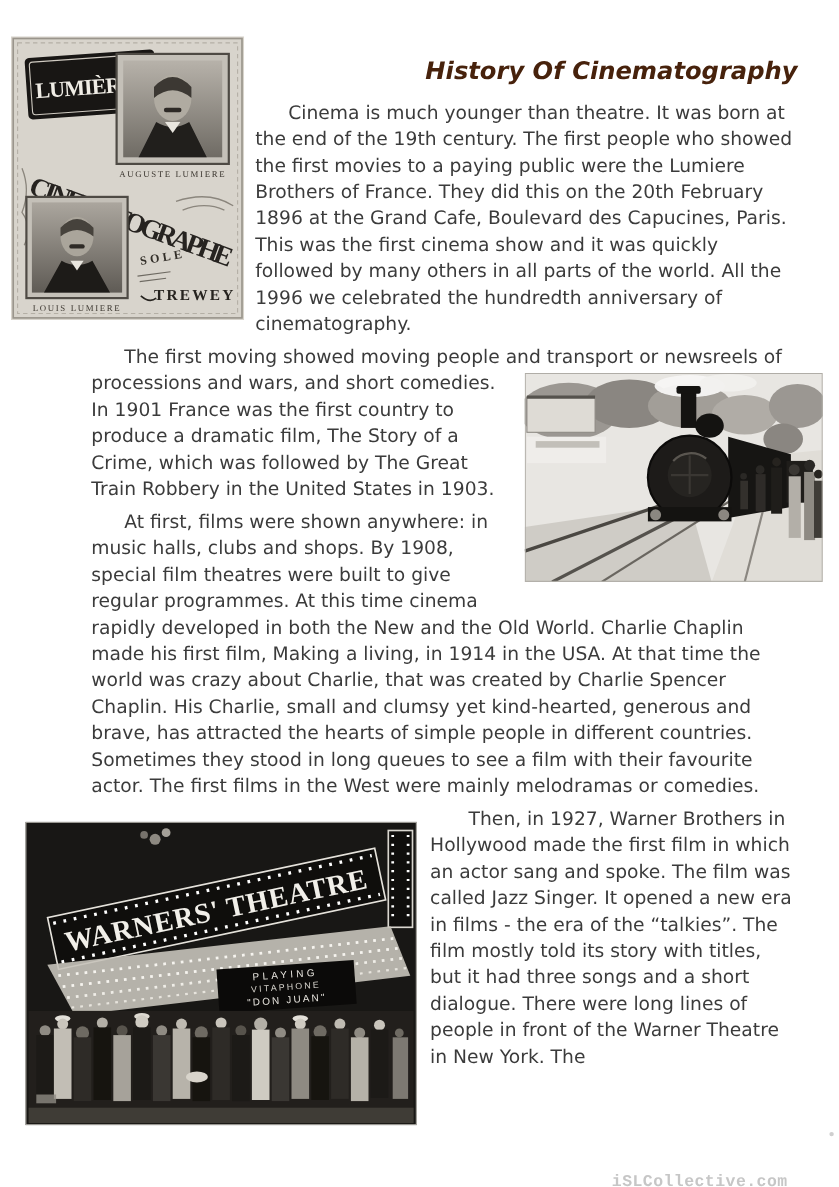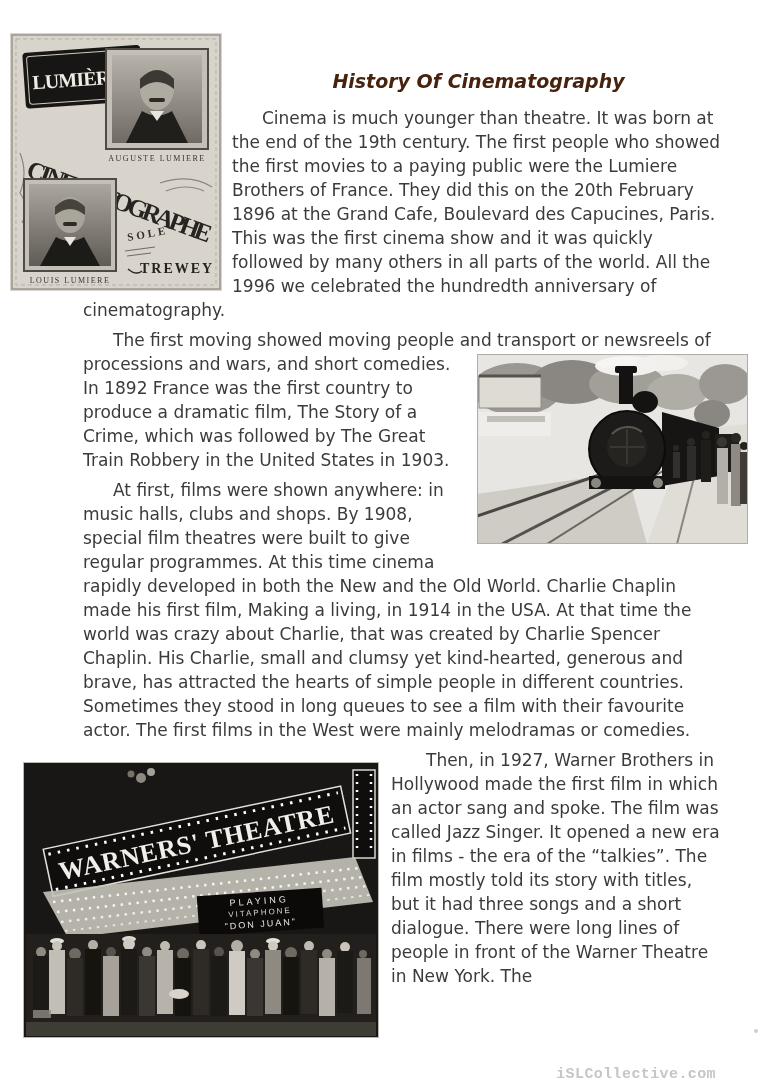--- a/index.html
+++ b/index.html
@@ -15,27 +15,27 @@
     color:#3b3b3b;
     overflow:hidden;
   }
   .poster-float {
     float:left;
     width:212px; height:258px;
     margin:0 10px 2px -73px;
   }
   .page-title {
     font-family:"DejaVu Sans", sans-serif;
-    font-size:19px;
+    font-size:22px;
     line-height:26px;
     font-weight:bold;
     font-style:italic;
     color:#47220c;
-    text-align:center;
-    margin:35px 0 12px 0;
+    text-align:right;
+    margin:20px 0 12px 0;
   }
   p { margin:0 0 6px 0; text-indent:30px; }
   p.para-4 { text-indent:35px; margin-top:2px; }
   .train-float {
     float:right;
     width:271px; height:190px;
     margin:2px -23px 8px 12px;
   }
   .theatre-float {
     float:left;
@@ -182,21 +182,21 @@
             <circle cx="245" cy="88" r="5" fill="#3a3733"></circle>
         <rect x="254" y="90" width="10" height="62" fill="#8e8a83"></rect>
             <circle cx="259" cy="84" r="5" fill="#2a2825"></circle>
         <rect x="263" y="98" width="8" height="52" fill="#3f3c37"></rect>
             <circle cx="267" cy="92" r="4" fill="#26231f"></circle>
         <rect x="196" y="98" width="7" height="26" fill="#33302c"></rect>
             <circle cx="199" cy="94" r="3" fill="#2a2825"></circle>
       </g>
       <rect x="0.5" y="0.5" width="270" height="189" fill="none" stroke="#b0ada7" stroke-width="1"></rect>
     </svg>
-      </span><span>processions and wars, and short comedies. In 1892 France was the first country to produce a dramatic film, The Story of a Crime, which was followed by The Great Train Robbery in the United States in 1903.</span></p>
+      </span><span>processions and wars, and short comedies. In 1901 France was the first country to produce a dramatic film, The Story of a Crime, which was followed by The Great Train Robbery in the United States in 1903.</span></p>
 
   <p class="para-3">At first, films were shown anywhere: in music halls, clubs and shops. By 1908, special film theatres were built to give regular programmes. At this time cinema rapidly developed in both the New and the Old World. Charlie Chaplin made his first film, Making a living, in 1914 in the USA. At that time the world was crazy about Charlie, that was created by Charlie Spencer Chaplin. His Charlie, small and clumsy yet kind-hearted, generous and brave, has attracted the hearts of simple people in different countries. Sometimes they stood in long queues to see a film with their favourite actor. The first films in the West were mainly melodramas or comedies.</p>
 
   <p class="para-4"><span class="theatre-float">
         <svg class="photo-frame" width="356" height="276" viewBox="0 0 356 276" xmlns="http://www.w3.org/2000/svg">
       <rect x="0" y="0" width="356" height="276" fill="#181715"></rect>
 
       <g transform="rotate(-12 170 80)">
         <rect x="22" y="56" width="304" height="48" fill="#0f0e0c" stroke="#e5e2db" stroke-width="1.5"></rect>
         <line x1="26" y1="62" x2="322" y2="62" stroke="#ffffff" stroke-width="3" stroke-dasharray="2.5,7"></line>

